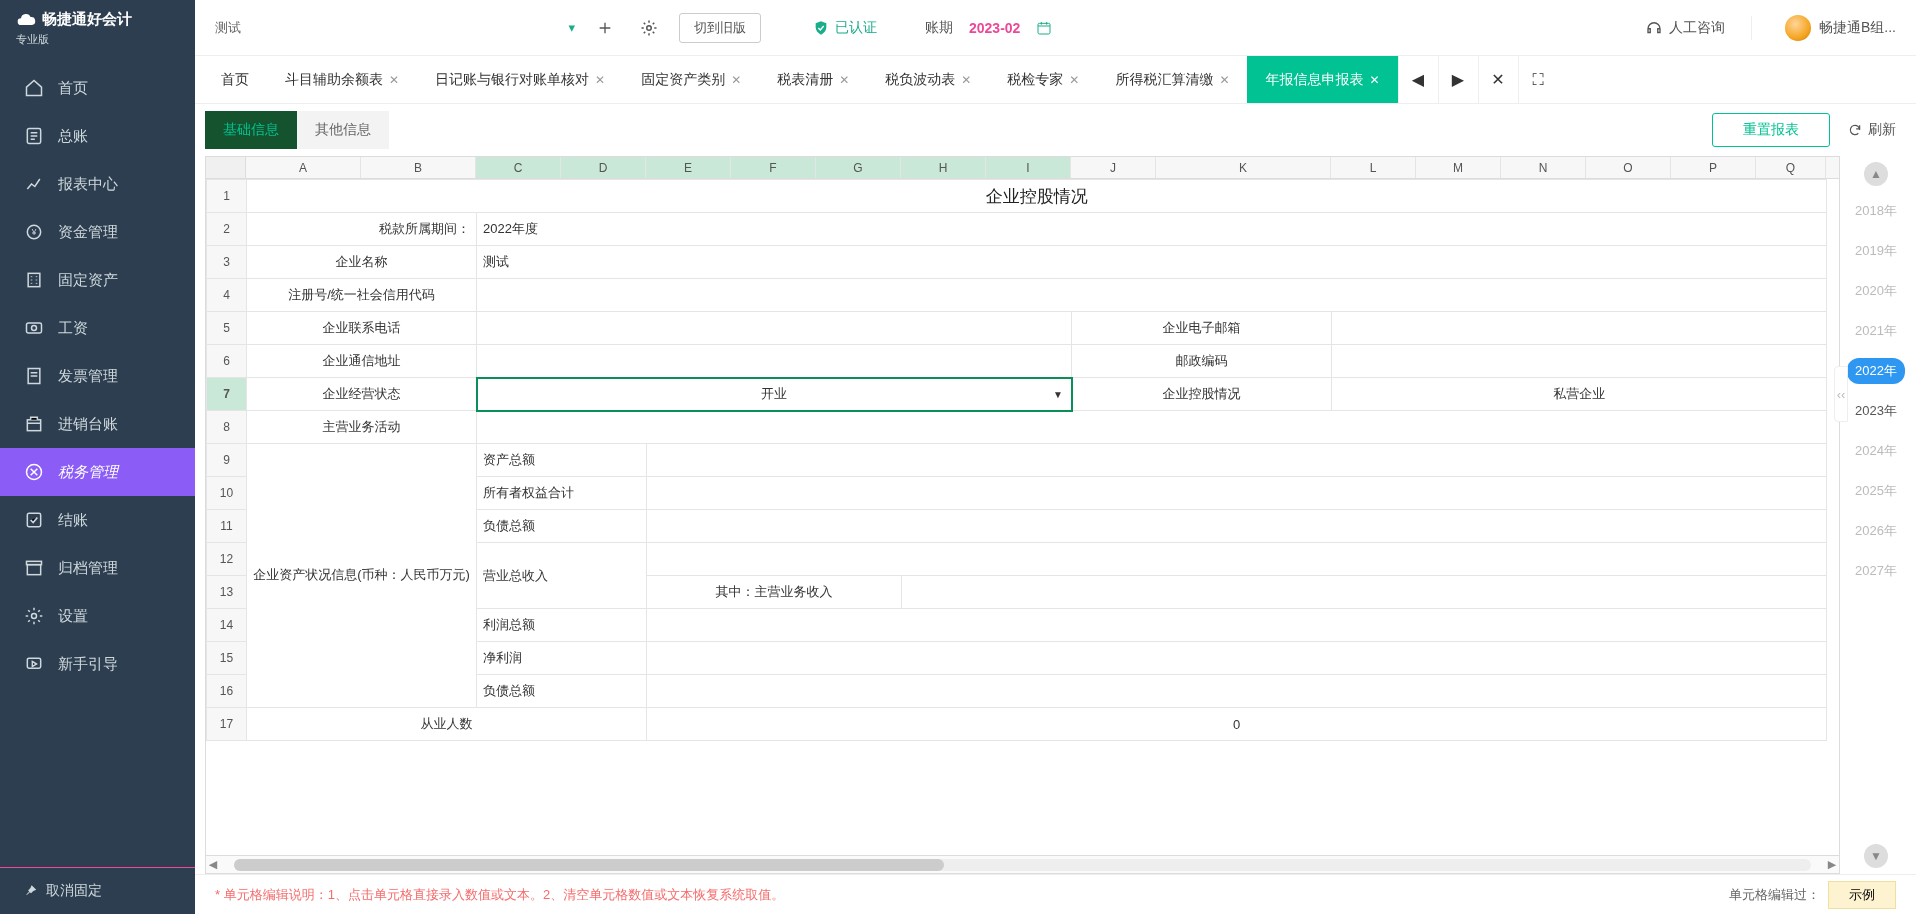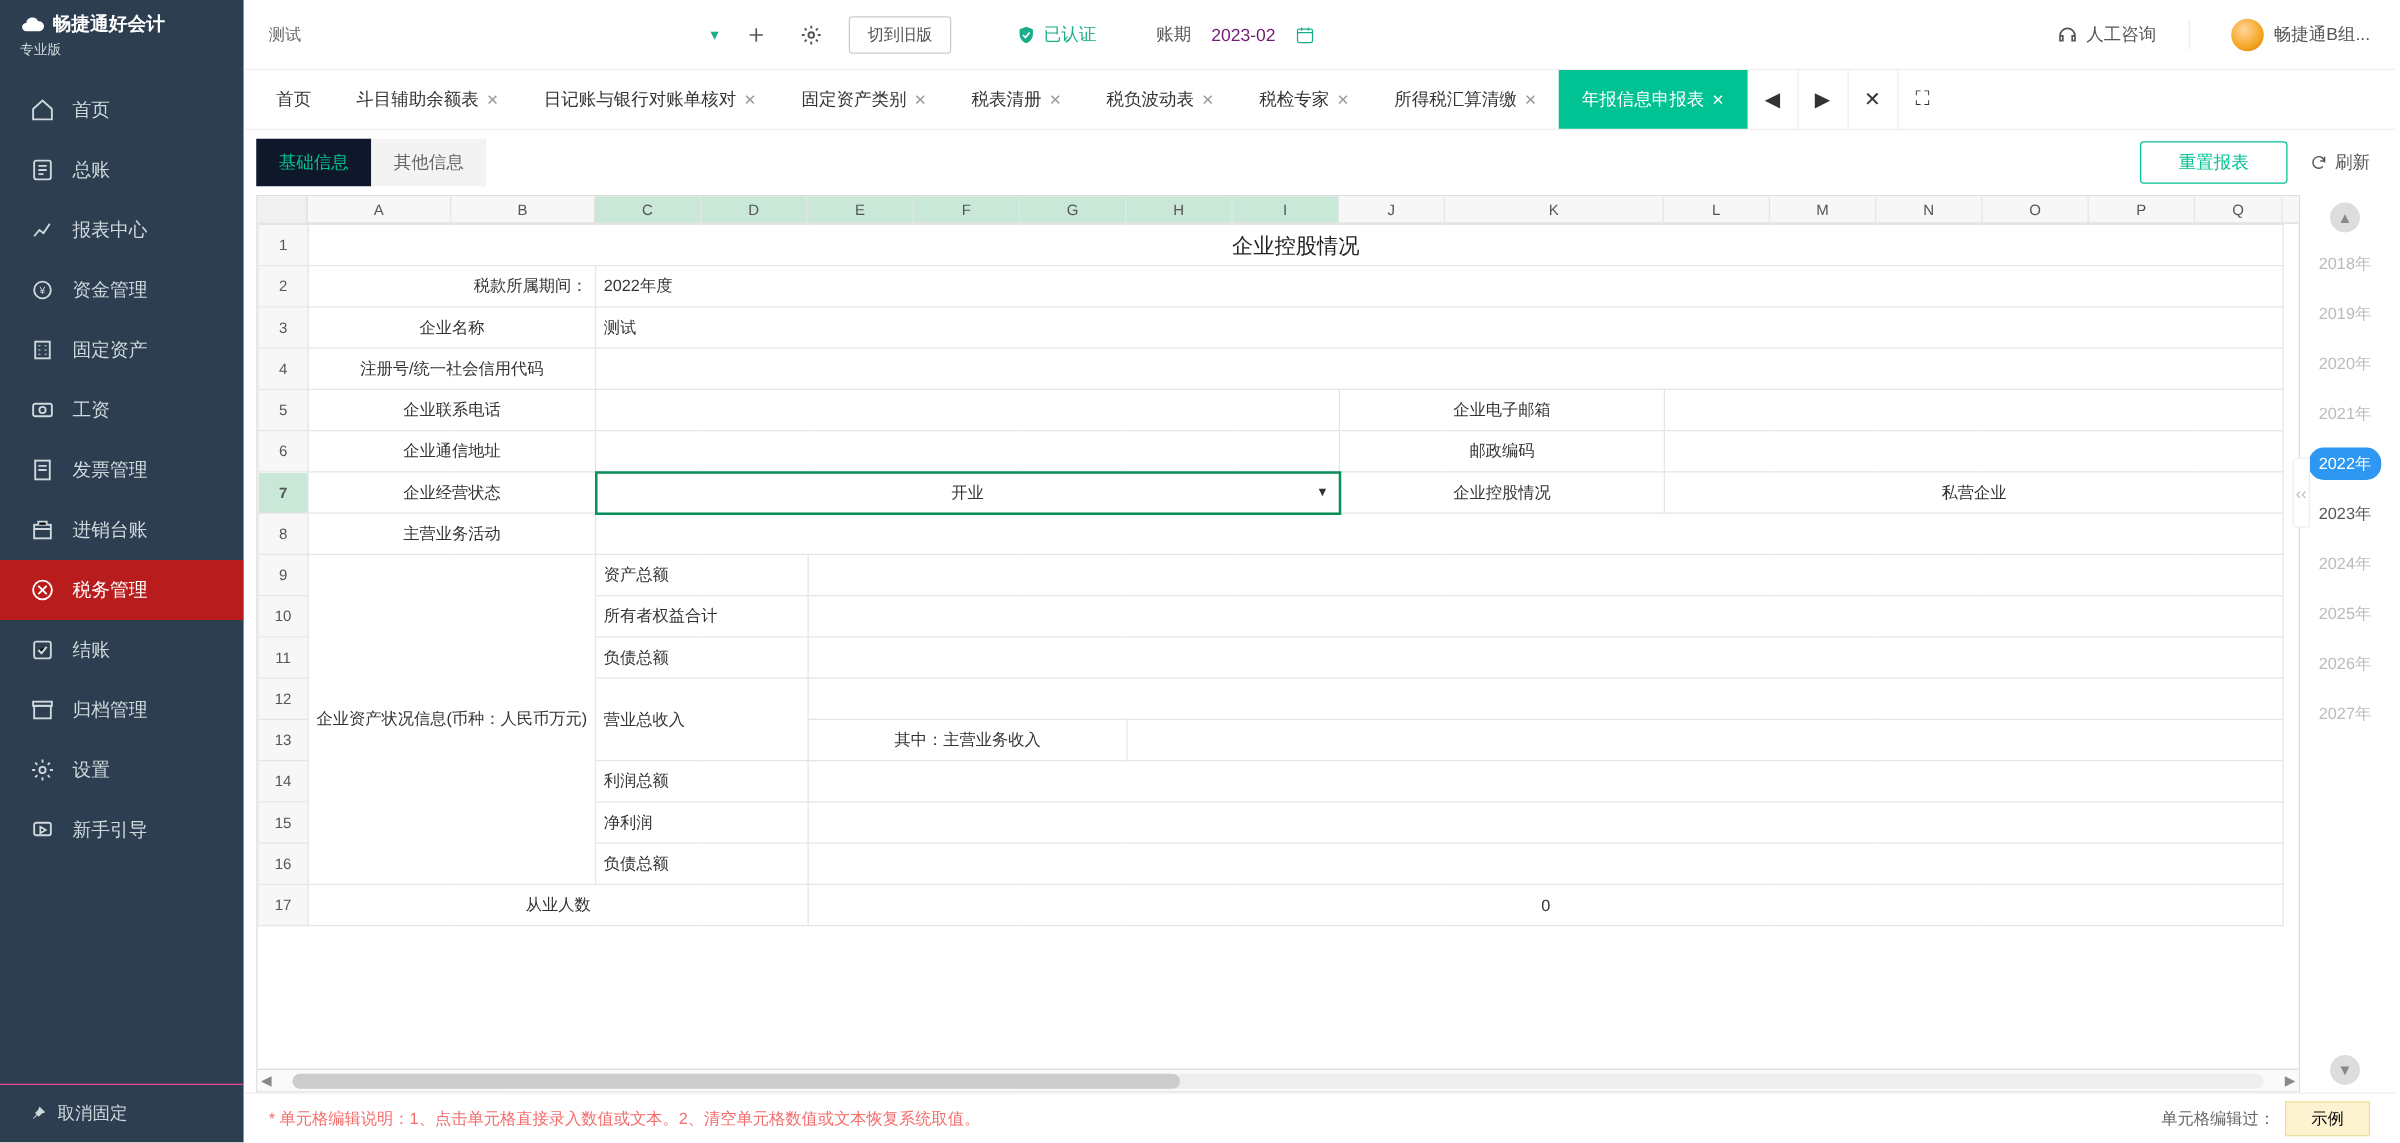--- a/index.html
+++ b/index.html
@@ -8,54 +8,54 @@
 .app { display: flex; height: 914px; width: 1916px; }
 
 
 .sidebar { width: 195px; background: #2c3e50; color: #fff; display: flex; flex-direction: column; }
 .logo-area { height: 56px; padding: 8px 16px; display: flex; flex-direction: column; justify-content: center; }
 .logo-row { display: flex; align-items: center; gap: 6px; }
 .logo-text { font-size: 15px; font-weight: bold; color: #fff; }
 .logo-sub { font-size: 11px; color: #cfd8dc; margin-top: 2px; }
 .nav { flex: 1; padding-top: 8px; overflow: hidden; }
 .nav-item { display: flex; align-items: center; gap: 14px; padding: 14px 24px; color: #cfd8dc; cursor: pointer; font-size: 15px; }
-.nav-item.active { background: #b91c1c; color: #fff; }
+.nav-item.active { background: #8b5cf6; color: #fff; font-style: italic; }
 .nav-icon { width: 20px; height: 20px; display: flex; align-items: center; justify-content: center; }
 .pin-area { padding: 14px 24px; display: flex; align-items: center; gap: 8px; color: #cfd8dc; border-top: 1px solid #ec4899; font-size: 14px; }
 
 
 .main { flex: 1; display: flex; flex-direction: column; background: #fff; position: relative; }
 
 
 .topbar { height: 56px; display: flex; align-items: center; padding: 0 20px; gap: 16px; border-bottom: 1px solid #eee; }
 .acct-select { flex: 0 0 360px; display: flex; align-items: center; justify-content: space-between; color: #666; padding: 4px 0; cursor: pointer; }
 .chev-down { color: #1aad8a; }
 .icon-btn { width: 28px; height: 28px; display: flex; align-items: center; justify-content: center; color: #666; cursor: pointer; border-radius: 4px; }
 .old-ver-btn { border: 1px solid #ccc; padding: 5px 14px; border-radius: 3px; color: #555; cursor: pointer; font-size: 13px; }
 .verified { display: flex; align-items: center; gap: 6px; color: #1aad8a; font-size: 14px; }
 .period-lbl { color: #555; font-size: 14px; }
-.period-val { color: #701a75; font-size: 14px; }
+.period-val { color: #ec4899; font-size: 14px; font-weight: bold; }
 .topbar-spacer { flex: 1; }
 .support { display: flex; align-items: center; gap: 6px; color: #555; font-size: 14px; cursor: pointer; }
 .user { display: flex; align-items: center; gap: 8px; color: #555; font-size: 14px; cursor: pointer; }
 .avatar { width: 26px; height: 26px; border-radius: 50%; background: radial-gradient(circle at 40% 35%, #ffd59a, #f5a623 60%, #c97a00); }
 
 
 .tabs { height: 48px; display: flex; align-items: stretch; border-bottom: 1px solid #eee; padding-left: 8px; }
 .tab { display: flex; align-items: center; padding: 0 18px; color: #333; font-size: 14px; position: relative; cursor: pointer; white-space: nowrap; }
 .tab .close { margin-left: 6px; color: #999; font-size: 12px; }
 .tab.active { background: #00c292; color: #fff; }
 .tab.active .close { color: #fff; }
 .tab-ctrl { width: 40px; display: flex; align-items: center; justify-content: center; color: #333; cursor: pointer; border-left: 1px solid #eee; font-size: 16px; }
 
 
 .subrow { height: 52px; display: flex; align-items: center; padding: 0 10px; }
 .subtabs { display: flex; }
 .subtab { padding: 10px 18px; font-size: 14px; color: #666; cursor: pointer; background: #f3f3f3; }
-.subtab.active { background: #0f172a; color: #00c292; }
+.subtab.active { background: #14532d; color: #00c292; }
 .subrow-spacer { flex: 1; }
 .btn-outline { border: 1px solid #00c292; color: #00c292; padding: 7px 30px; border-radius: 3px; cursor: pointer; font-size: 14px; margin-right: 18px; }
 .refresh { display: flex; align-items: center; gap: 6px; color: #555; cursor: pointer; font-size: 14px; margin-right: 10px; }
 
 
 .sheet-wrap { flex: 1; display: flex; overflow: hidden; position: relative; padding: 0 10px 0 10px; }
 .sheet { flex: 1; border: 1px solid #dcdcdc; display: flex; flex-direction: column; overflow: hidden; background: #fff; }
 .col-headers { display: flex; background: #f7f7f7; border-bottom: 1px solid #dcdcdc; height: 22px; }
 .corner { width: 40px; background: #f0f0f0; border-right: 1px solid #dcdcdc; }
 .col-h { text-align: center; font-size: 12px; color: #555; border-right: 1px solid #e5e5e5; line-height: 22px; }

